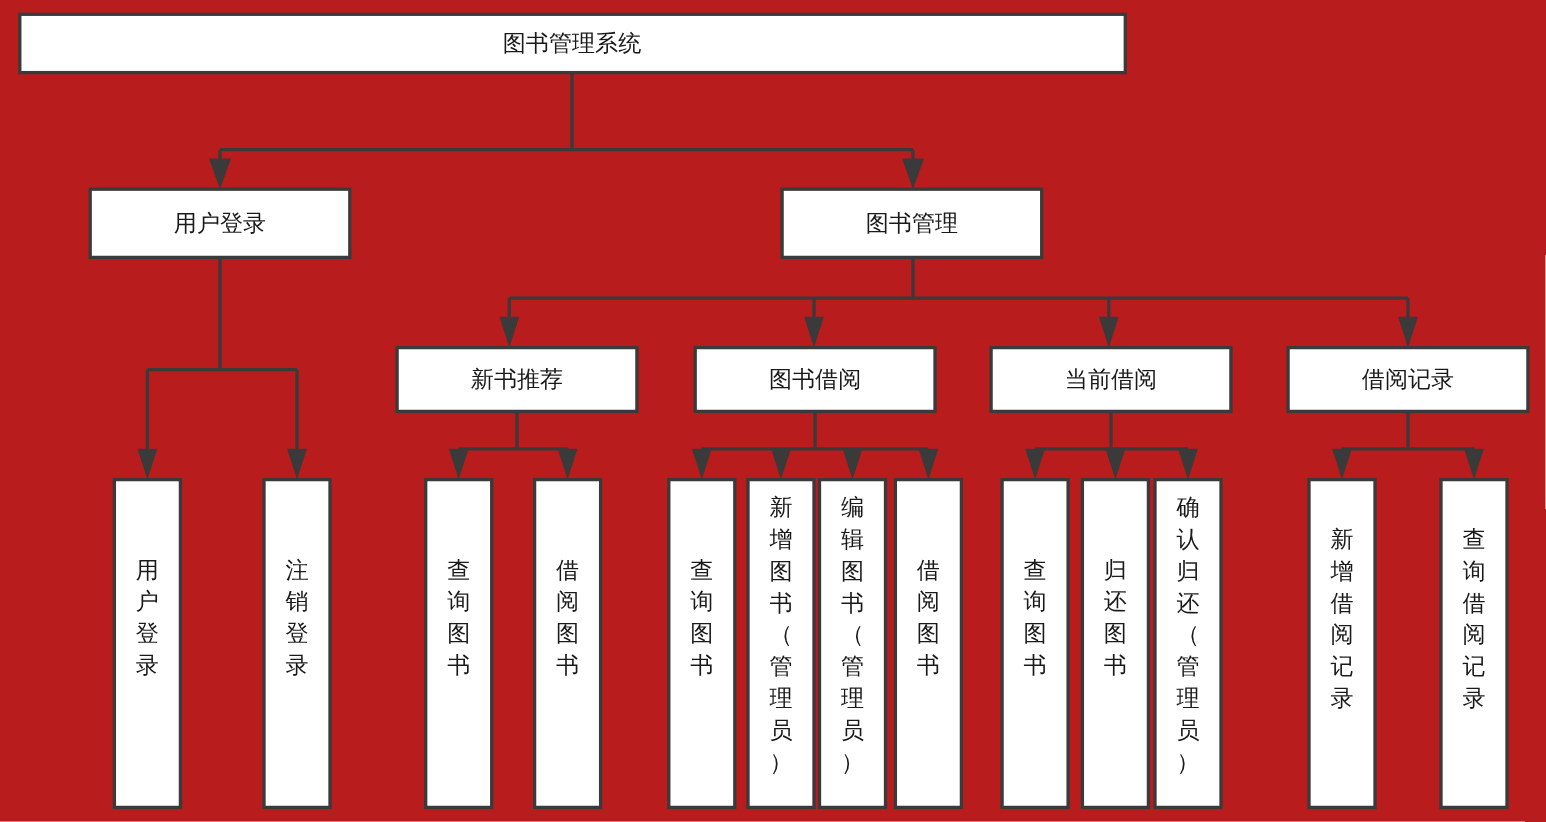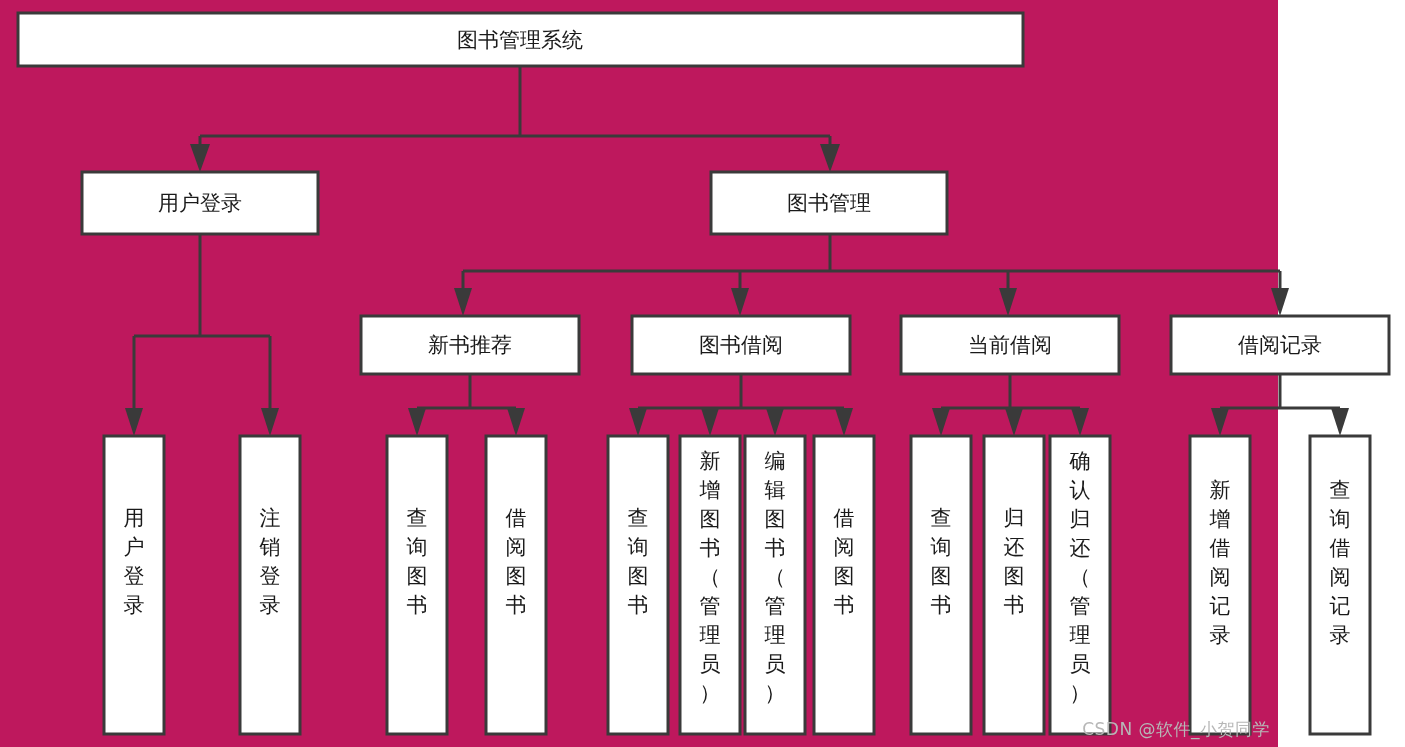--- a/index.html
+++ b/index.html
@@ -8,23 +8,23 @@
     background: #ffffff;
   }
   body {
     width: 1405px;
     height: 747px;
     font-family: "DejaVu Sans", "Liberation Sans", sans-serif;
     overflow: hidden;
   }
   #diagram-root {
     position: relative;
-    width: 1278px;
+    width: 1405px;
     height: 747px;
-    background: #be185d;
+    background: #b91c1c;
   }
   svg.flow {
     display: block;
     width: 1405px;
     height: 747px;
   }
   .node-box {
     fill: #ffffff;
     stroke: #3a3a3a;
     stroke-width: 3;
@@ -224,14 +224,13 @@
       <text class="leaf-label" x="1220" y="497"><tspan x="1220" y="497">新</tspan><tspan x="1220" y="526">增</tspan><tspan x="1220" y="555">借</tspan><tspan x="1220" y="584">阅</tspan><tspan x="1220" y="613">记</tspan><tspan x="1220" y="642">录</tspan></text>
     </g>
 
     <g>
       <rect class="leaf-box" x="1310" y="436" width="60" height="298"></rect>
       <text class="leaf-label" x="1340" y="497"><tspan x="1340" y="497">查</tspan><tspan x="1340" y="526">询</tspan><tspan x="1340" y="555">借</tspan><tspan x="1340" y="584">阅</tspan><tspan x="1340" y="613">记</tspan><tspan x="1340" y="642">录</tspan></text>
     </g>
 
   </svg>
 
-  <div class="watermark">CSDN @软件_小贺同学</div>
 </div>
 
 </body></html>

